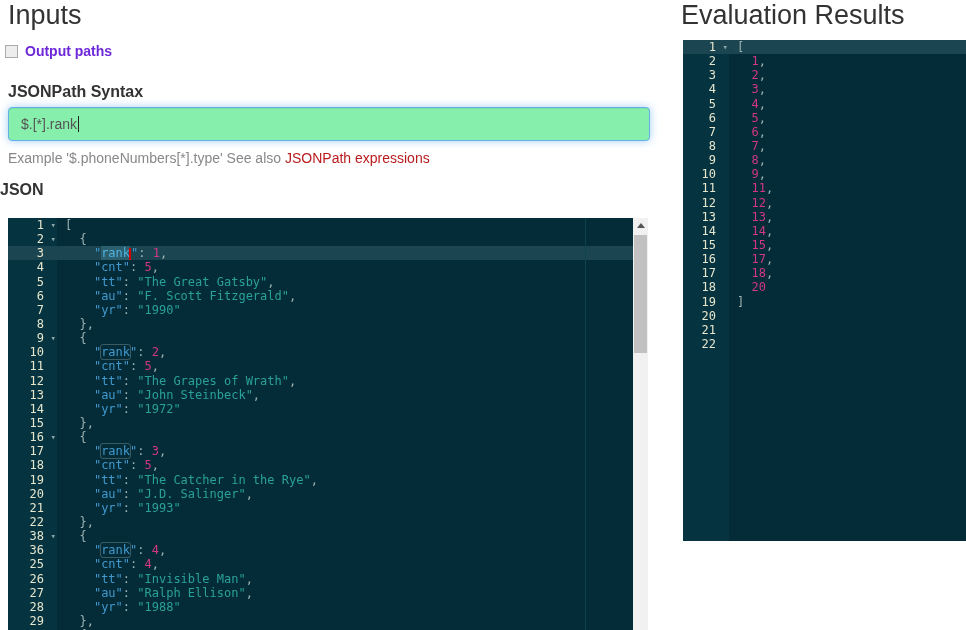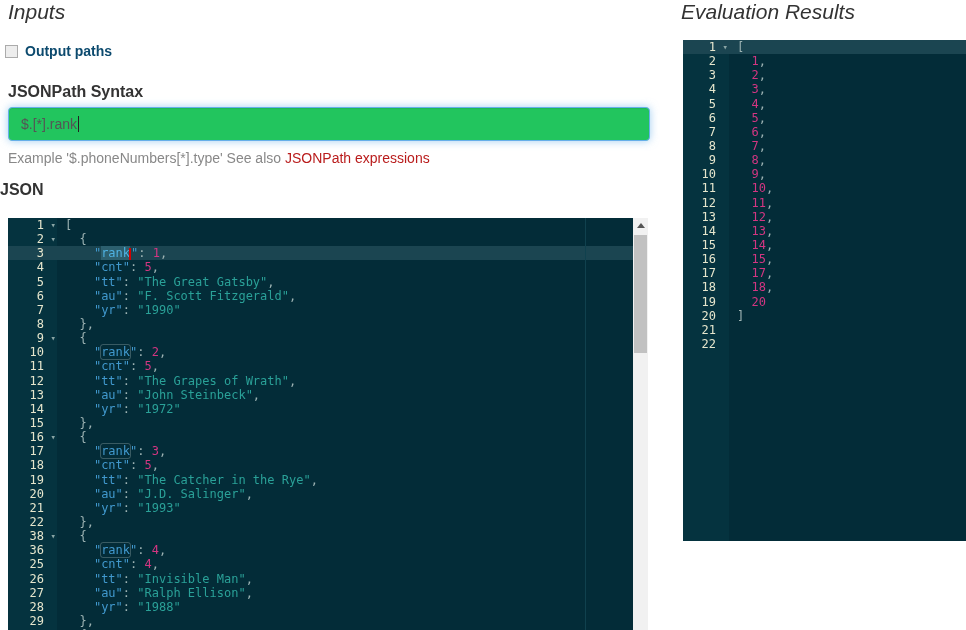--- a/index.html
+++ b/index.html
@@ -1,32 +1,32 @@
 <!DOCTYPE html>
 <html><head>
 <meta charset="utf-8">
 <style>
   * { margin:0; padding:0; box-sizing:border-box; }
   html,body { width:966px; height:630px; overflow:hidden; background:#fff;
               font-family:"Liberation Sans", sans-serif; }
   .abs { position:absolute; }
 
-  .panel-title { font-size:21px; font-weight:400; color:#333; white-space:nowrap;font-style:italic; }
+  .panel-title { font-size:27px; font-weight:400; color:#333; white-space:nowrap; }
 
   
   .checkbox-row { left:5px; top:43px; display:flex; align-items:center; }
   .checkbox-box { width:13px; height:13px; background:#ededed; border:1px solid #ababab;
                   display:inline-block; }
-  .checkbox-label { margin-left:7px; font-size:14px; font-weight:bold; color:#0c4a6e; }
+  .checkbox-label { margin-left:7px; font-size:14px; font-weight:bold; color:#6d28d9; }
 
   .field-label { font-size:16px; font-weight:bold; color:#333; }
 
   
   .jsonpath-input { left:8px; top:107px; width:642px; height:34px;
-    border:1px solid #66afe9; border-radius:4px; background:#22c55e;
+    border:1px solid #66afe9; border-radius:4px; background:#86efac;
     box-shadow: inset 0 1px 1px rgba(0,0,0,.075), 0 0 8px rgba(102,175,233,.6);
     display:flex; align-items:center; padding:0 12px; font-size:14px; color:#555; }
   .input-caret { display:inline-block; width:1px; height:16px; background:#222; margin-left:1px; }
 
   .example-text { left:8px; top:150px; font-size:14px; color:#888; }
   .example-text a { color:#b91c1c; text-decoration:none; }
 
   
   .editor { background:#032c38; overflow:hidden;
             font-family:"DejaVu Sans Mono", monospace; font-size:12px; }
@@ -196,21 +196,20 @@
       <div class="cline active"><span class="tk-p">[</span></div>
       <div class="cline"><span class="tk-p">  </span><span class="tk-n">1</span><span class="tk-p">,</span></div>
       <div class="cline"><span class="tk-p">  </span><span class="tk-n">2</span><span class="tk-p">,</span></div>
       <div class="cline"><span class="tk-p">  </span><span class="tk-n">3</span><span class="tk-p">,</span></div>
       <div class="cline"><span class="tk-p">  </span><span class="tk-n">4</span><span class="tk-p">,</span></div>
       <div class="cline"><span class="tk-p">  </span><span class="tk-n">5</span><span class="tk-p">,</span></div>
       <div class="cline"><span class="tk-p">  </span><span class="tk-n">6</span><span class="tk-p">,</span></div>
       <div class="cline"><span class="tk-p">  </span><span class="tk-n">7</span><span class="tk-p">,</span></div>
       <div class="cline"><span class="tk-p">  </span><span class="tk-n">8</span><span class="tk-p">,</span></div>
       <div class="cline"><span class="tk-p">  </span><span class="tk-n">9</span><span class="tk-p">,</span></div>
-      <div class="cline"><span class="tk-p">  </span><span class="tk-n">10</span><span class="tk-p">,</span></div>
       <div class="cline"><span class="tk-p">  </span><span class="tk-n">11</span><span class="tk-p">,</span></div>
       <div class="cline"><span class="tk-p">  </span><span class="tk-n">12</span><span class="tk-p">,</span></div>
       <div class="cline"><span class="tk-p">  </span><span class="tk-n">13</span><span class="tk-p">,</span></div>
       <div class="cline"><span class="tk-p">  </span><span class="tk-n">14</span><span class="tk-p">,</span></div>
       <div class="cline"><span class="tk-p">  </span><span class="tk-n">15</span><span class="tk-p">,</span></div>
       <div class="cline"><span class="tk-p">  </span><span class="tk-n">17</span><span class="tk-p">,</span></div>
       <div class="cline"><span class="tk-p">  </span><span class="tk-n">18</span><span class="tk-p">,</span></div>
       <div class="cline"><span class="tk-p">  </span><span class="tk-n">20</span></div>
       <div class="cline"><span class="tk-p">]</span></div>
     </div>

